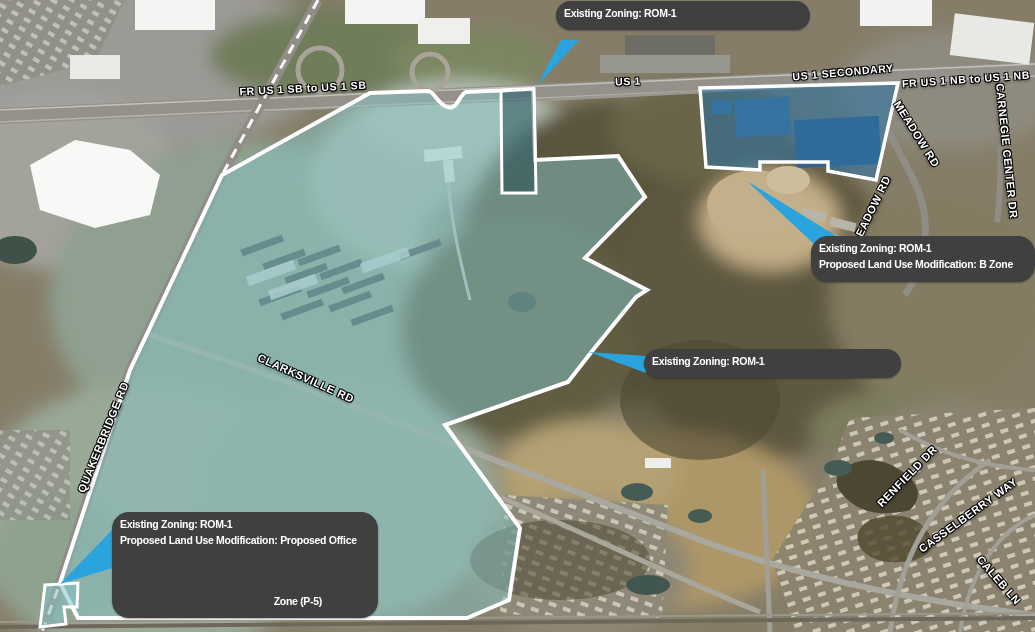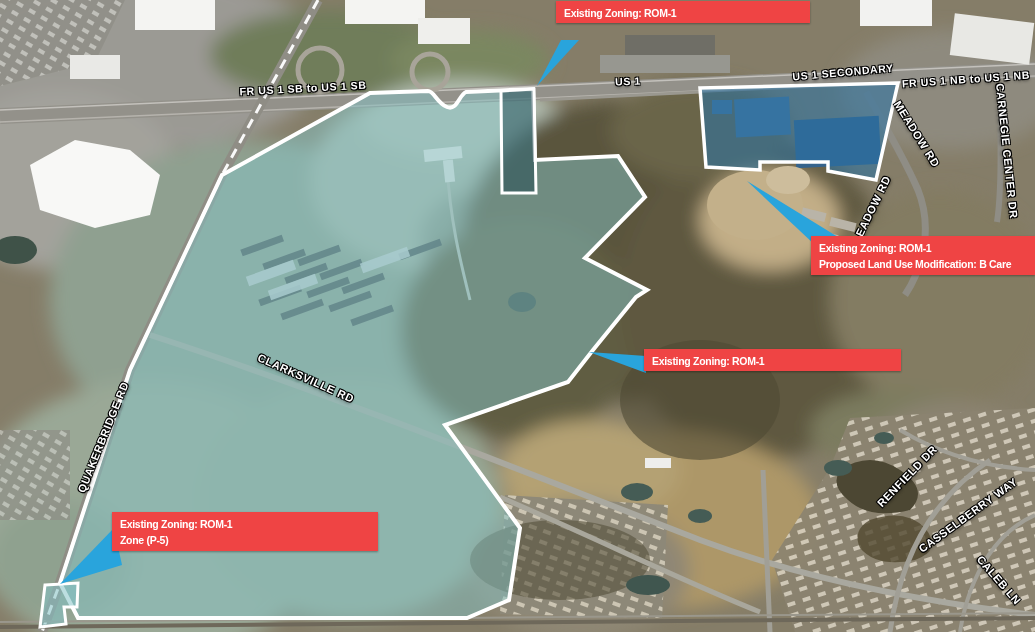--- a/index.html
+++ b/index.html
@@ -9,27 +9,28 @@
   }
   #stage svg{position:absolute;left:0;top:0;}
   .road-label{
     position:absolute;color:#fff;font-weight:bold;font-size:11px;letter-spacing:.6px;
     white-space:nowrap;transform:translate(-50%,-50%) rotate(var(--r,0deg));
     text-shadow:-1px -1px 0 #000,1px -1px 0 #000,-1px 1px 0 #000,1px 1px 0 #000,0 2px 3px rgba(0,0,0,.55);
     z-index:5;pointer-events:none;
   }
   .road-label.hw{font-size:10.5px;}
   .callout{
-    position:absolute;background:#ef4444;color:#fff;font-weight:bold;
+    position:absolute;background:#404040;color:#fff;font-weight:bold;
     font-size:10.5px;letter-spacing:-.3px;line-height:1.55;
-    padding:4px 8px 2px 8px;box-sizing:border-box;z-index:6;
+    padding:4px 8px 9px 8px;box-sizing:border-box;z-index:6;
     box-shadow:0 1px 2px rgba(0,0,0,.35);
+    border-radius:17px;
   }
   .callout .cl{white-space:nowrap;overflow:hidden;}
-  .callout .l3{padding-right:48px;}
+  .callout .l3{text-align:right;padding-right:48px;margin-top:44px;}
 </style>
 </head>
 <body>
 
 <div id="stage">
 
 <svg width="1035" height="632" viewBox="0 0 1035 632">
   <defs>
     <filter id="soft" x="-20%" y="-20%" width="140%" height="140%">
           <feGaussianBlur stdDeviation="9"></feGaussianBlur>
@@ -192,23 +193,24 @@
 <div class="road-label" style="left:306px;top:378px;--r:24deg">CLARKSVILLE RD</div>
 <div class="road-label" style="left:907px;top:476px;--r:-46deg">RENFIELD DR</div>
 <div class="road-label" style="left:968px;top:515px;--r:-36deg">CASSELBERRY WAY</div>
 <div class="road-label" style="left:999px;top:580px;--r:49deg">CALEB LN</div>
 
 <div class="callout" style="left:556px;top:1px;width:254px">
   <div class="cl">Existing Zoning: ROM-1</div>
 </div>
 <div class="callout" style="left:811px;top:236px;width:224px">
   <div class="cl">Existing Zoning: ROM-1</div>
-  <div class="cl">Proposed Land Use Modification: B Care</div>
+  <div class="cl">Proposed Land Use Modification: B Zone</div>
 </div>
 <div class="callout" style="left:644px;top:349px;width:257px">
   <div class="cl">Existing Zoning: ROM-1</div>
 </div>
 <div class="callout" style="left:112px;top:512px;width:266px">
   <div class="cl">Existing Zoning: ROM-1</div>
+  <div class="cl">Proposed Land Use Modification: Proposed Office</div>
   <div class="cl l3">Zone (P-5)</div>
 </div>
 
 </div>
 
 </body></html>

